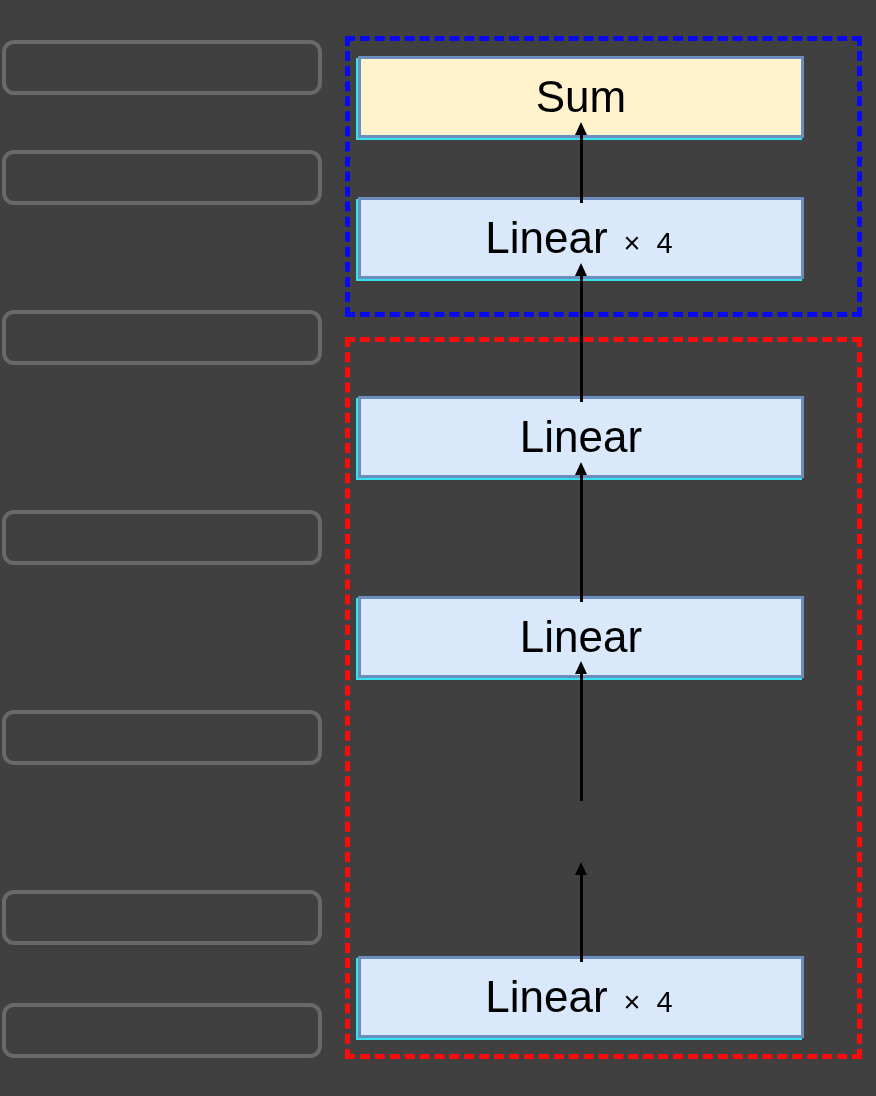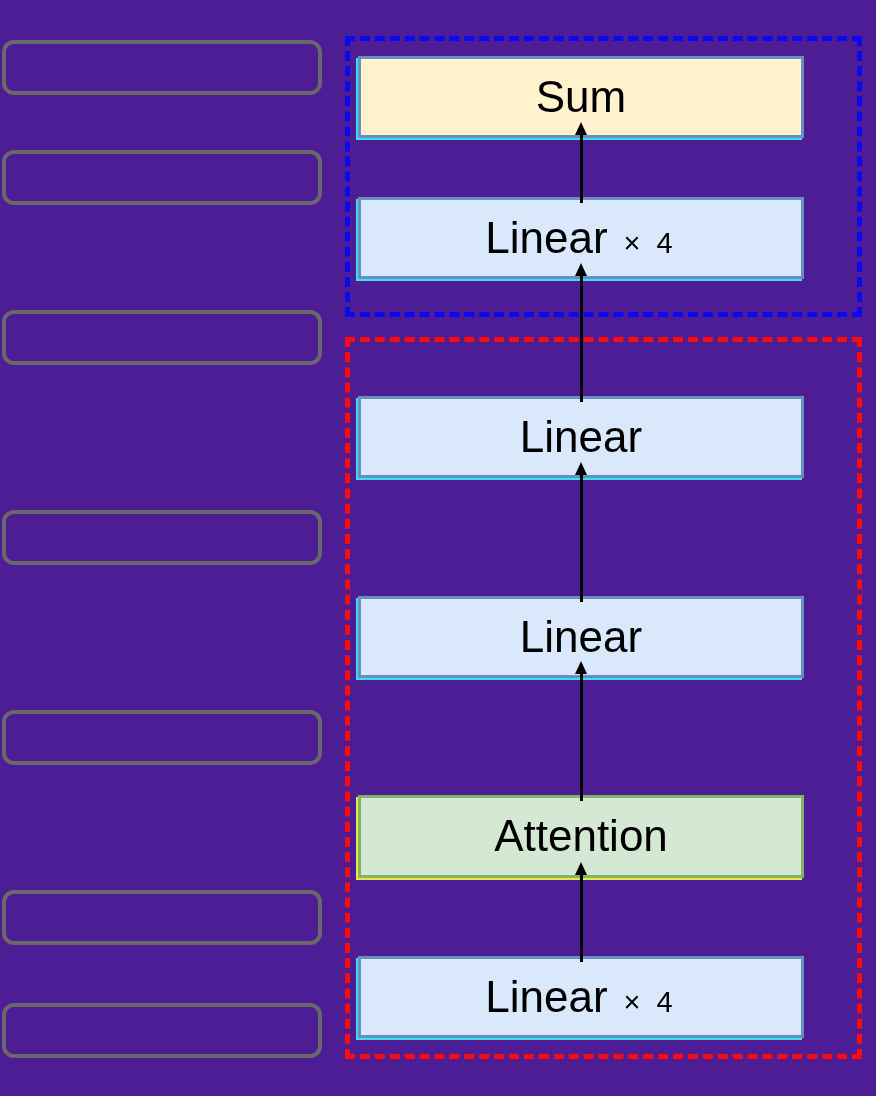--- a/index.html
+++ b/index.html
@@ -1,19 +1,19 @@
 <!DOCTYPE html>
 <html><head>
 <meta charset="utf-8">
 <style>
   html,body{margin:0;padding:0;background:#000;}
   .stage{
     position:relative;
     width:876px;height:1096px;
-    background:#4c1d95;
+    background:#404040;
     overflow:hidden;
     font-family:"Liberation Sans", sans-serif;
   }
   
   .lbox{
     position:absolute;
     left:2px;width:320px;height:55px;
     border:4px solid #696969;
     border-radius:12px;
     box-sizing:border-box;
@@ -122,22 +122,18 @@
     <span class="sfx">× 4</span>
   </div>
   <div class="block" style="top: 396px; background: rgb(218, 232, 252); border-color: rgb(108, 142, 191); box-shadow: rgb(53, 226, 238) -2px 2px 0px 0px;">
     <span class="lbl">Linear</span>
     <span class="sfx"></span>
   </div>
   <div class="block" style="top: 596px; background: rgb(218, 232, 252); border-color: rgb(108, 142, 191); box-shadow: rgb(53, 226, 238) -2px 2px 0px 0px;">
     <span class="lbl">Linear</span>
     <span class="sfx"></span>
   </div>
-  <div class="block" style="top: 795px; height: 83px; background: rgb(213, 232, 212); border-color: rgb(130, 179, 102); box-shadow: rgb(232, 233, 62) -2px 2px 0px 0px;">
-    <span class="lbl">Attention</span>
-    <span class="sfx"></span>
-  </div>
   <div class="block" style="top: 956px; background: rgb(218, 232, 252); border-color: rgb(108, 142, 191); box-shadow: rgb(53, 226, 238) -2px 2px 0px 0px;">
     <span class="lbl">Linear</span>
     <span class="sfx">× 4</span>
   </div>
 
 </div>
 
 </body></html>

